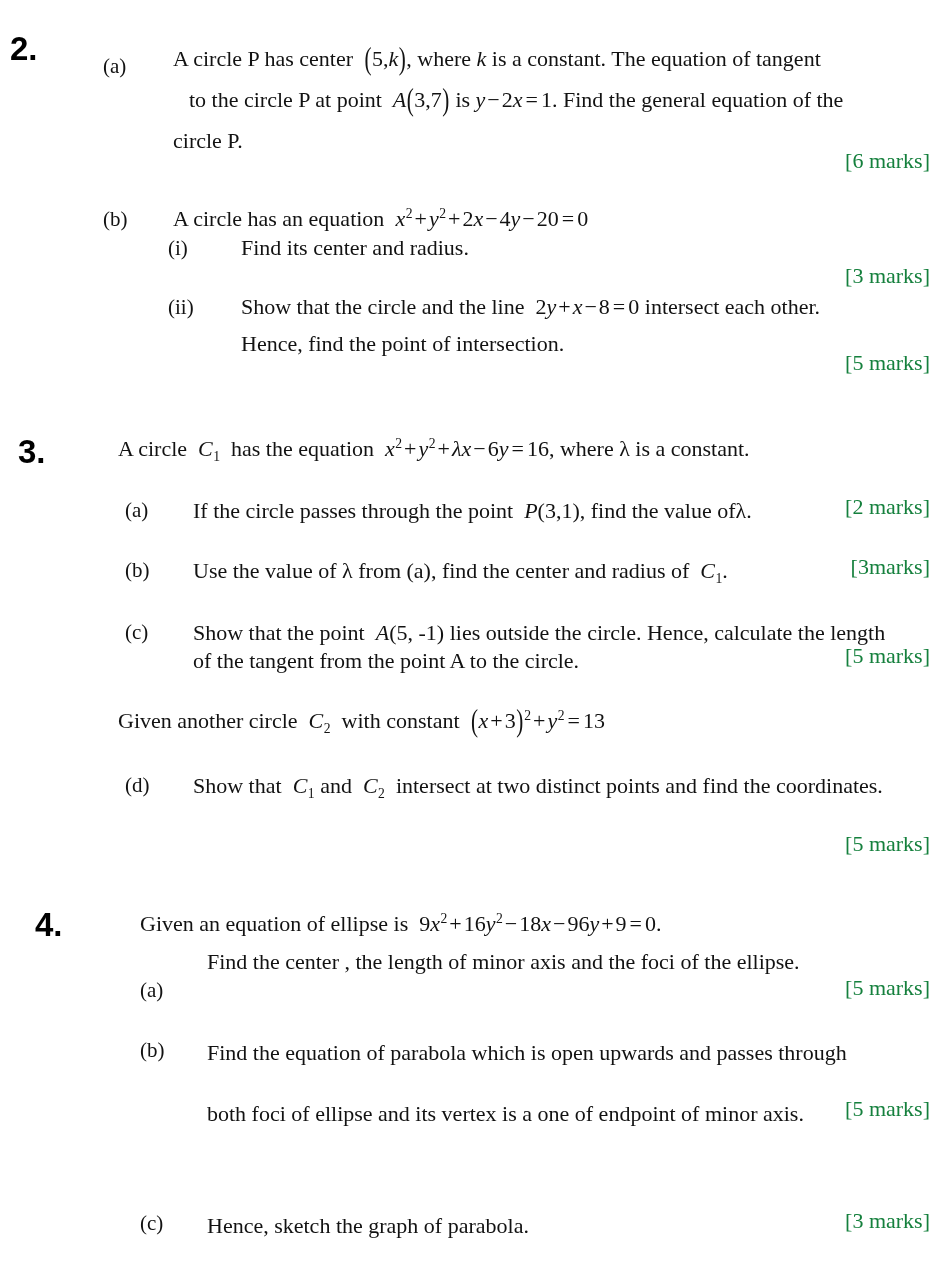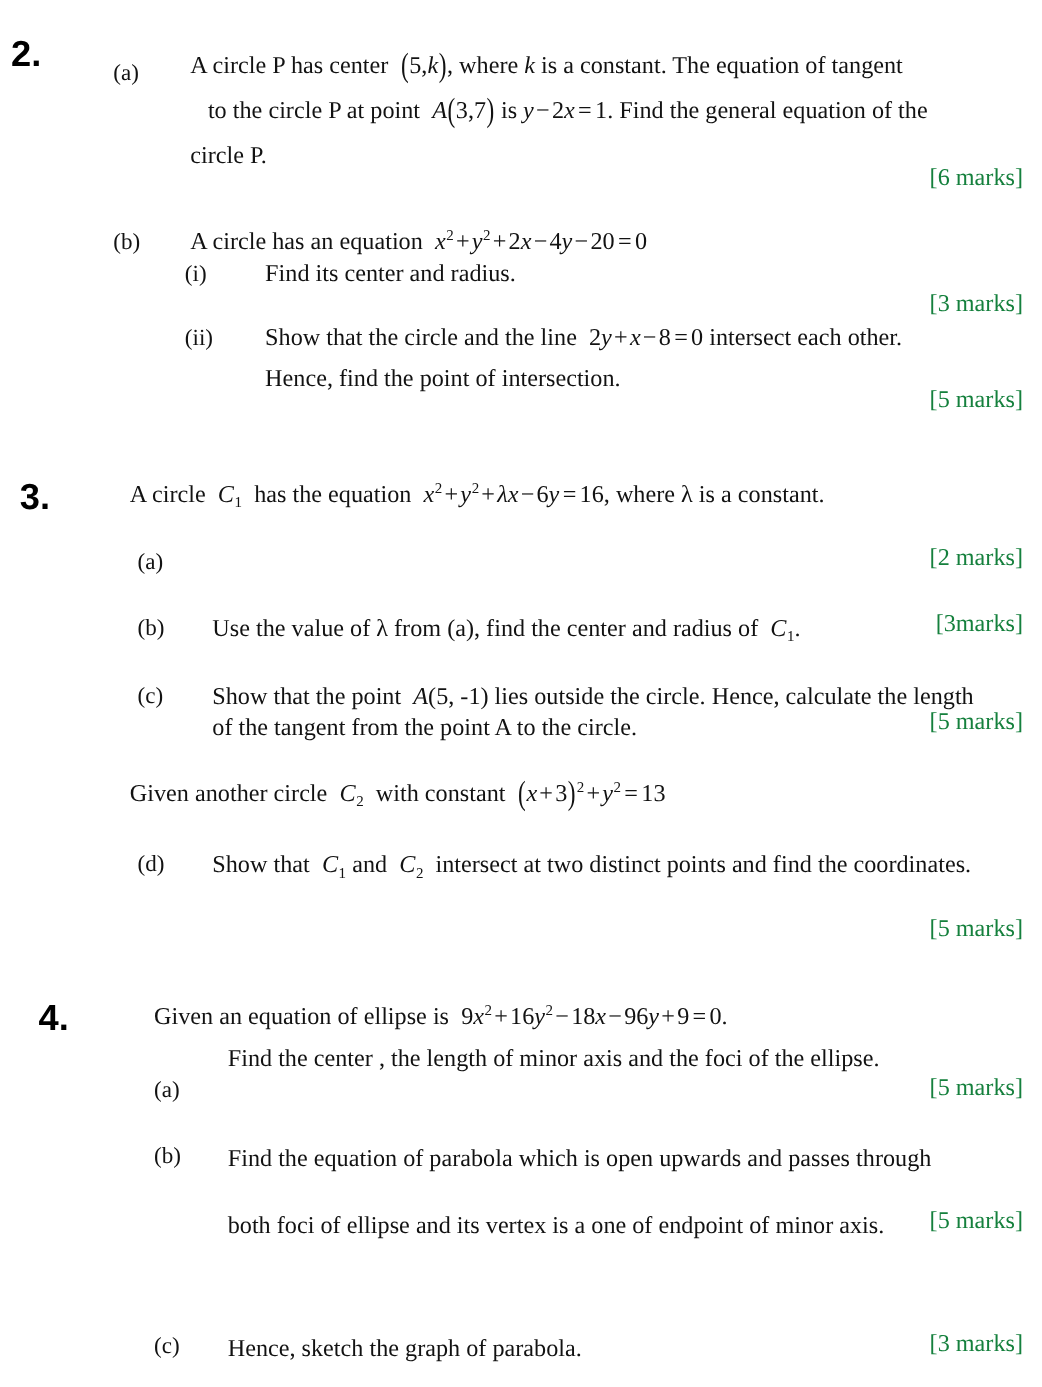--- a/index.html
+++ b/index.html
@@ -161,20 +161,24 @@
     <span>A circle</span>
     <span class="math">&nbsp;C<sub class="ix">1</sub>&nbsp;</span>
     <span>has the equation</span>
     <span class="math">&nbsp;x<sup class="ex">2</sup><span class="op">+</span>y<sup class="ex">2</sup><span class="op">+</span><span class="lam">λ</span>x<span class="op">−</span><span class="num">6</span>y<span class="eq">=</span><span class="num">16</span></span><span>, where</span>
     <span class="lam-up">λ</span>
     <span>is a constant.</span>
   </div>
 
   <div class="abs part" style="left:125px; top:500px;">(a)</div>
 
+  <div class="abs body-text" style="left:193px; top:490px;">
+    <span>If the circle passes through the point</span>
+    <span class="math">&nbsp;P</span><span>(3,1), find the value of</span><span class="lam-up">λ</span><span>.</span>
+  </div>
 
   <div class="abs marks" style="left:700px; top:496px; width:230px;">[2 marks]</div>
 
   <div class="abs part" style="left:125px; top:560px;">(b)</div>
 
   <div class="abs body-text" style="left:193px; top:550px;">
     <span>Use the value of</span>
     <span class="lam-up">λ</span>
     <span>from (a), find the center and radius of</span>
     <span class="math">&nbsp;C<sub class="ix">1</sub></span><span>.</span>

